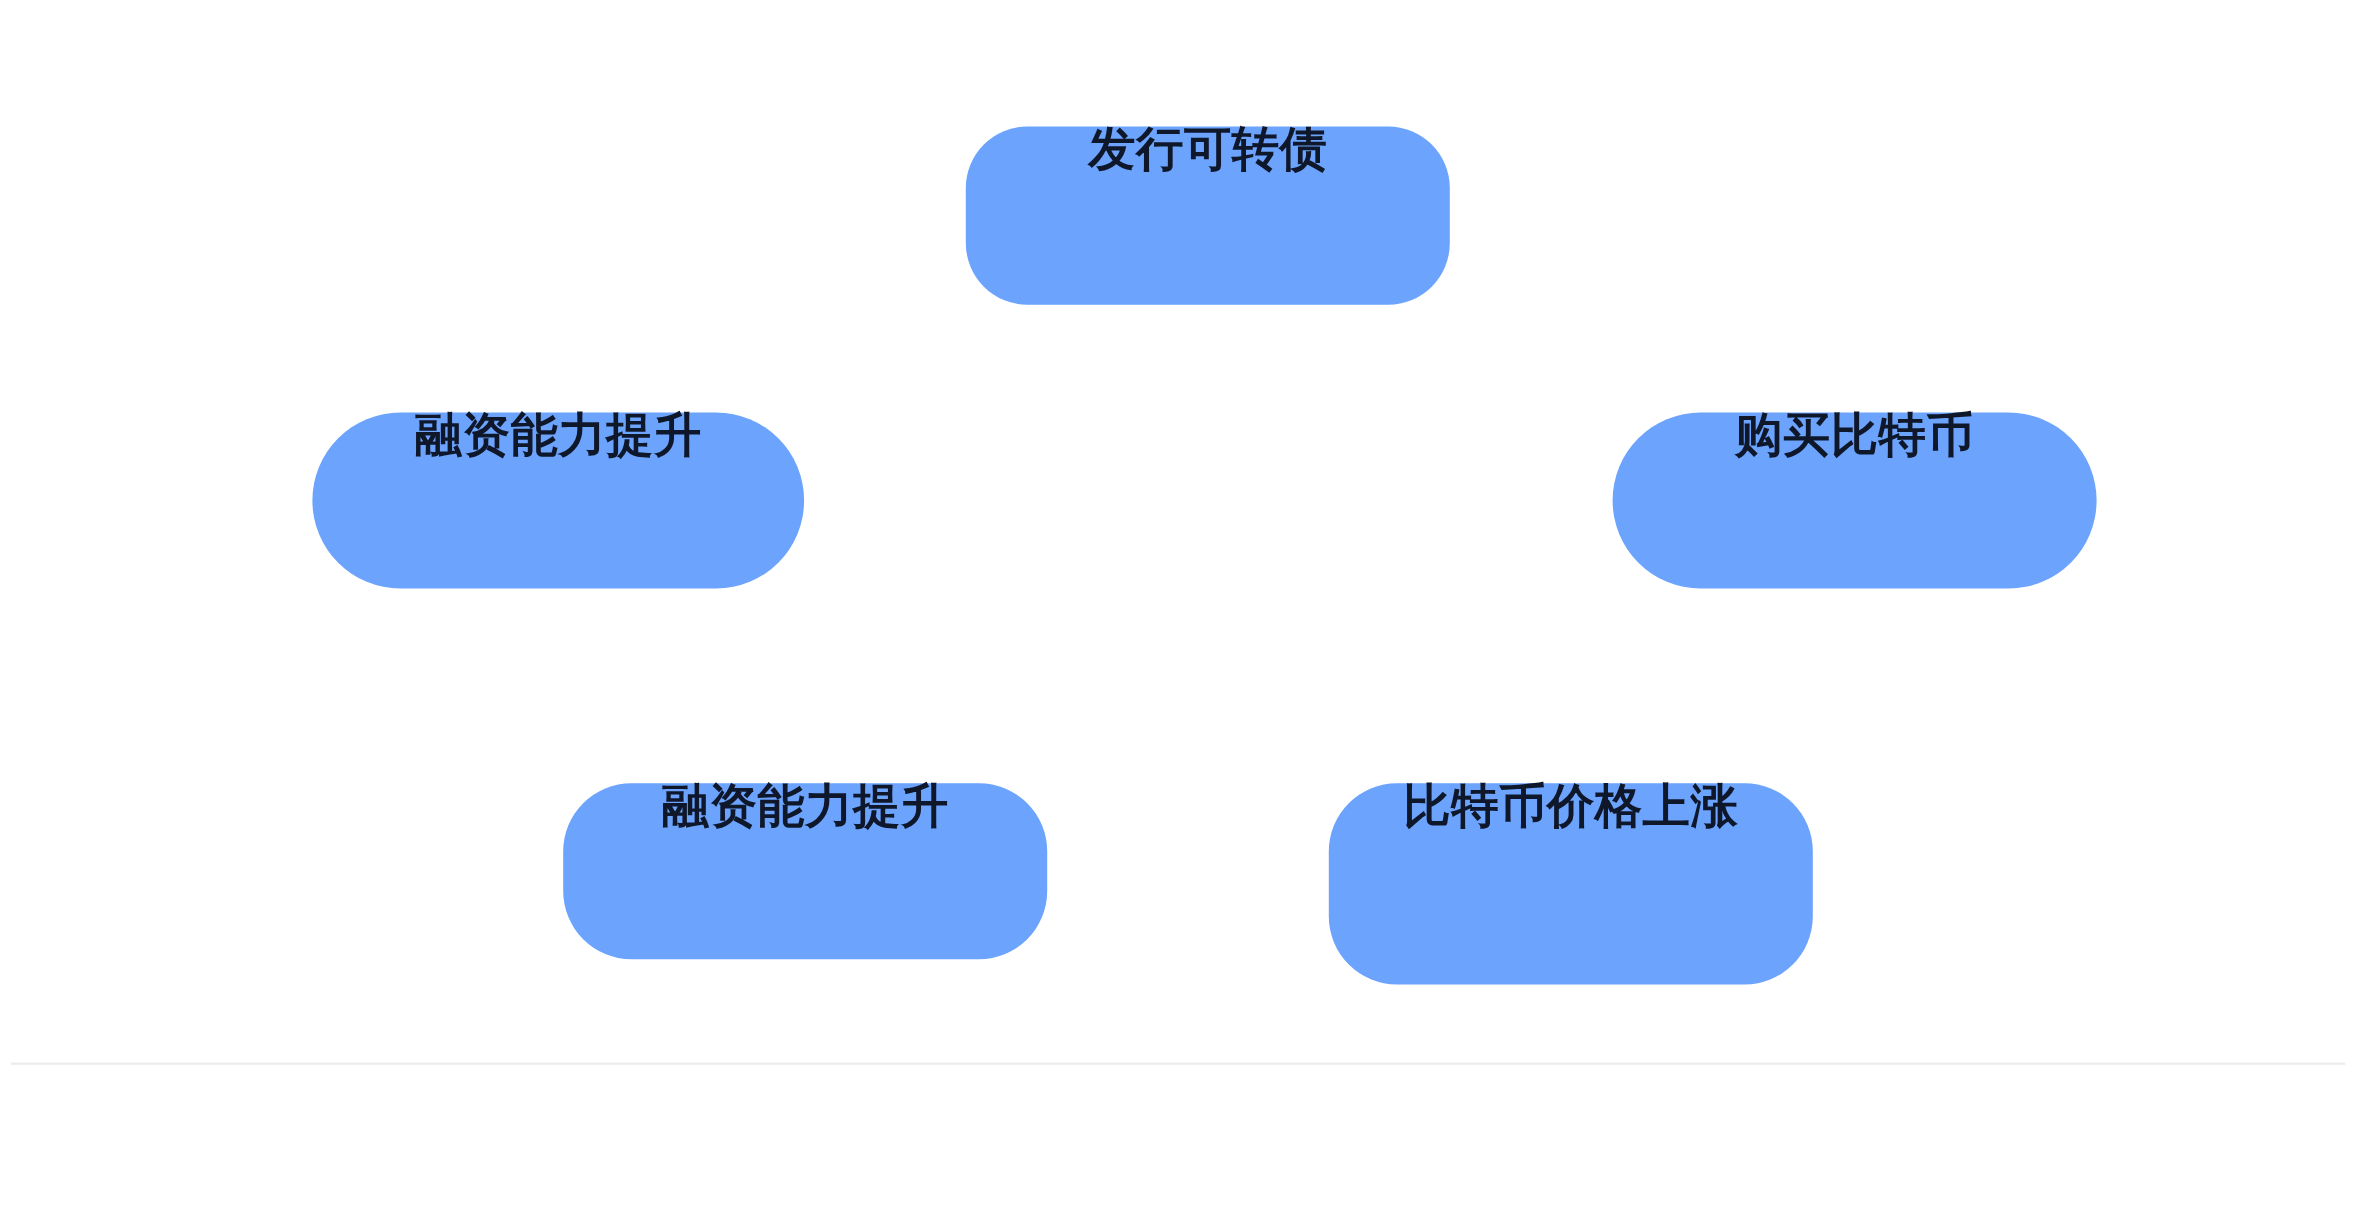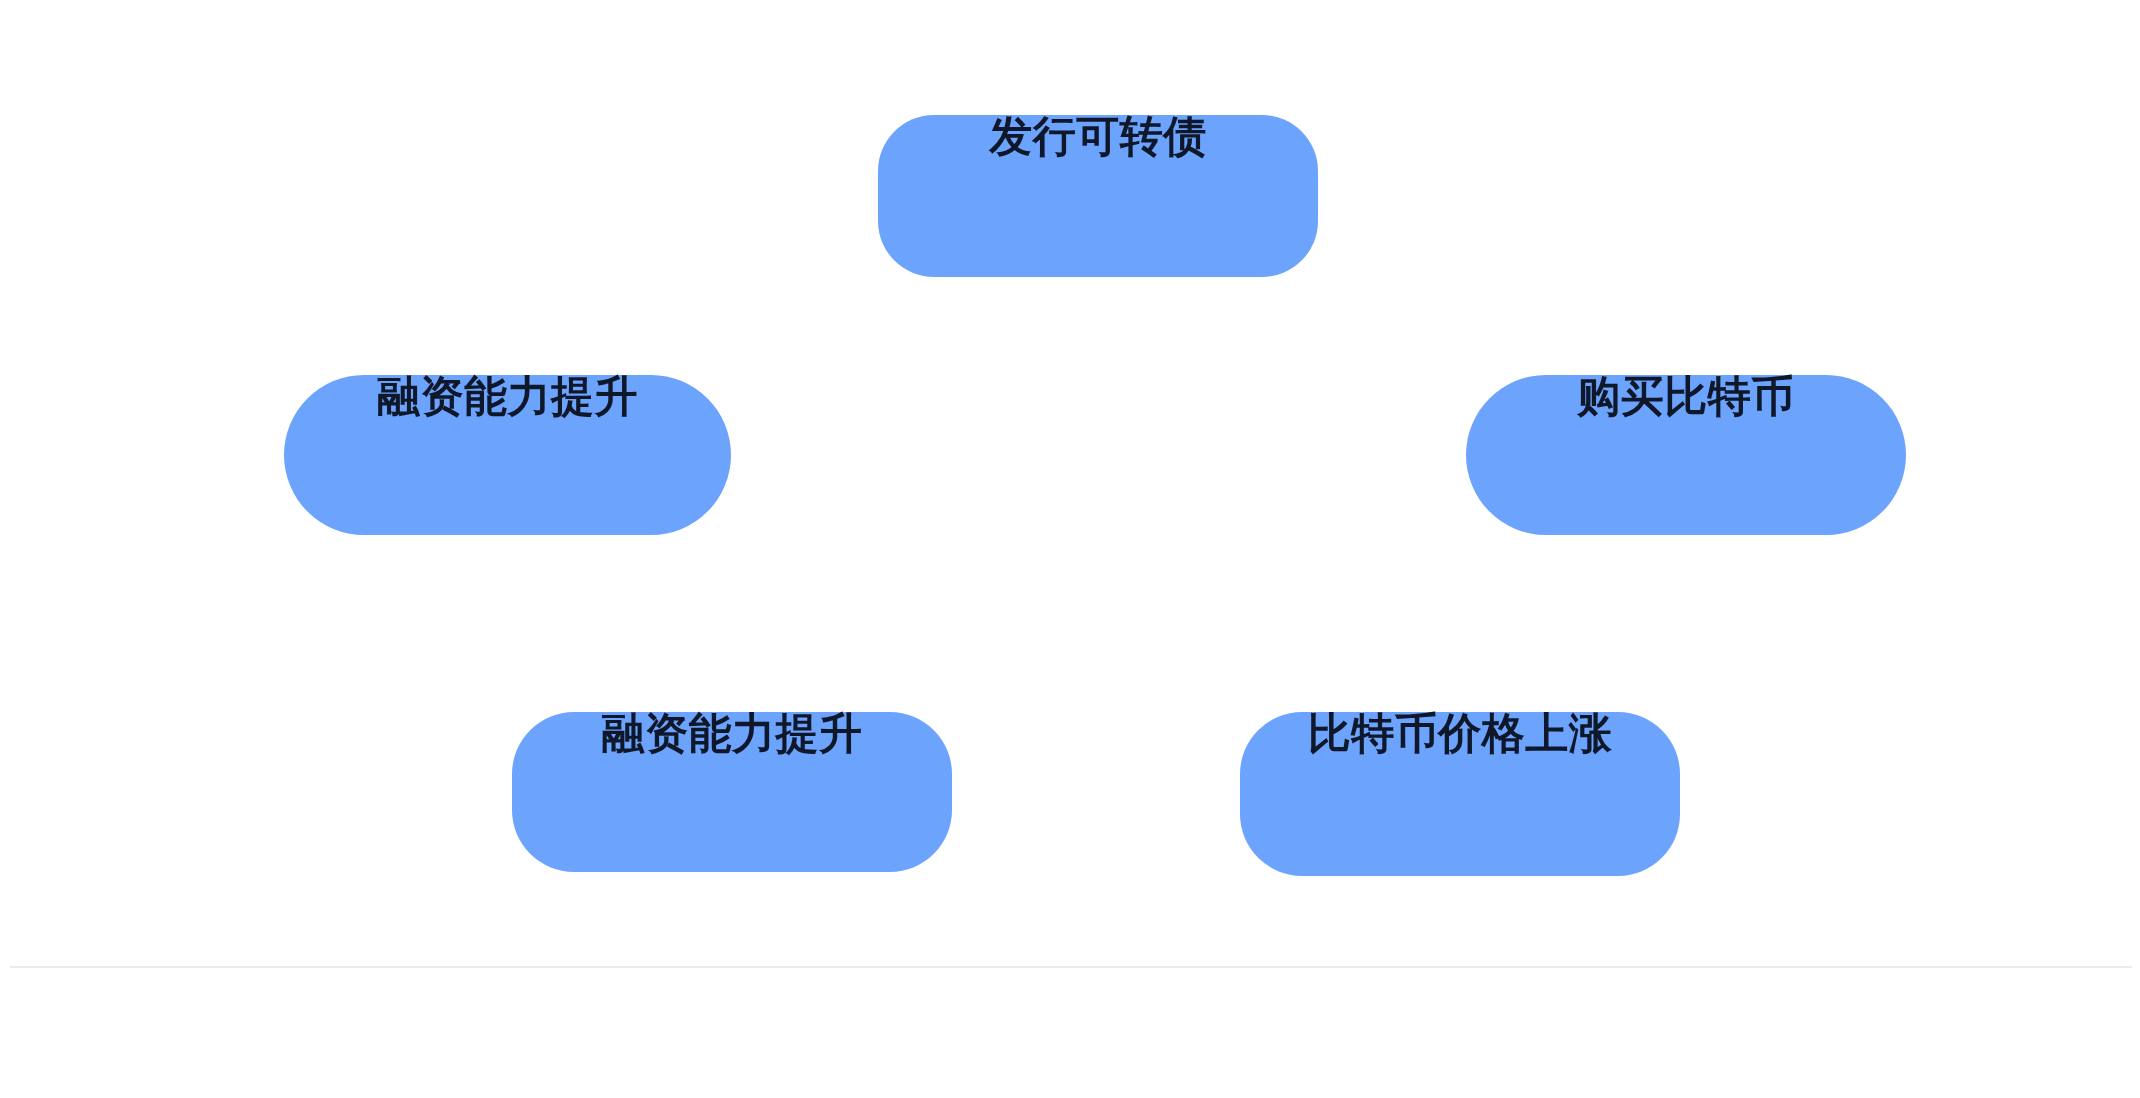--- a/index.html
+++ b/index.html
@@ -93,24 +93,24 @@
     left: 512px;
     top: 712px;
     width: 440px;
     height: 160px;
     border-radius: 62px;
     font-size: 43px;
   }
 
   
   #node-btc-price-rises {
-    left: 1240px;
+    left: 1208px;
     top: 712px;
     width: 440px;
-    height: 164px;
+    height: 183px;
     border-radius: 62px;
     font-size: 43px;
   }
 
   
   #footer-divider {
     position: absolute;
     left: 10px;
     top: 966px;
     width: 2122px;

